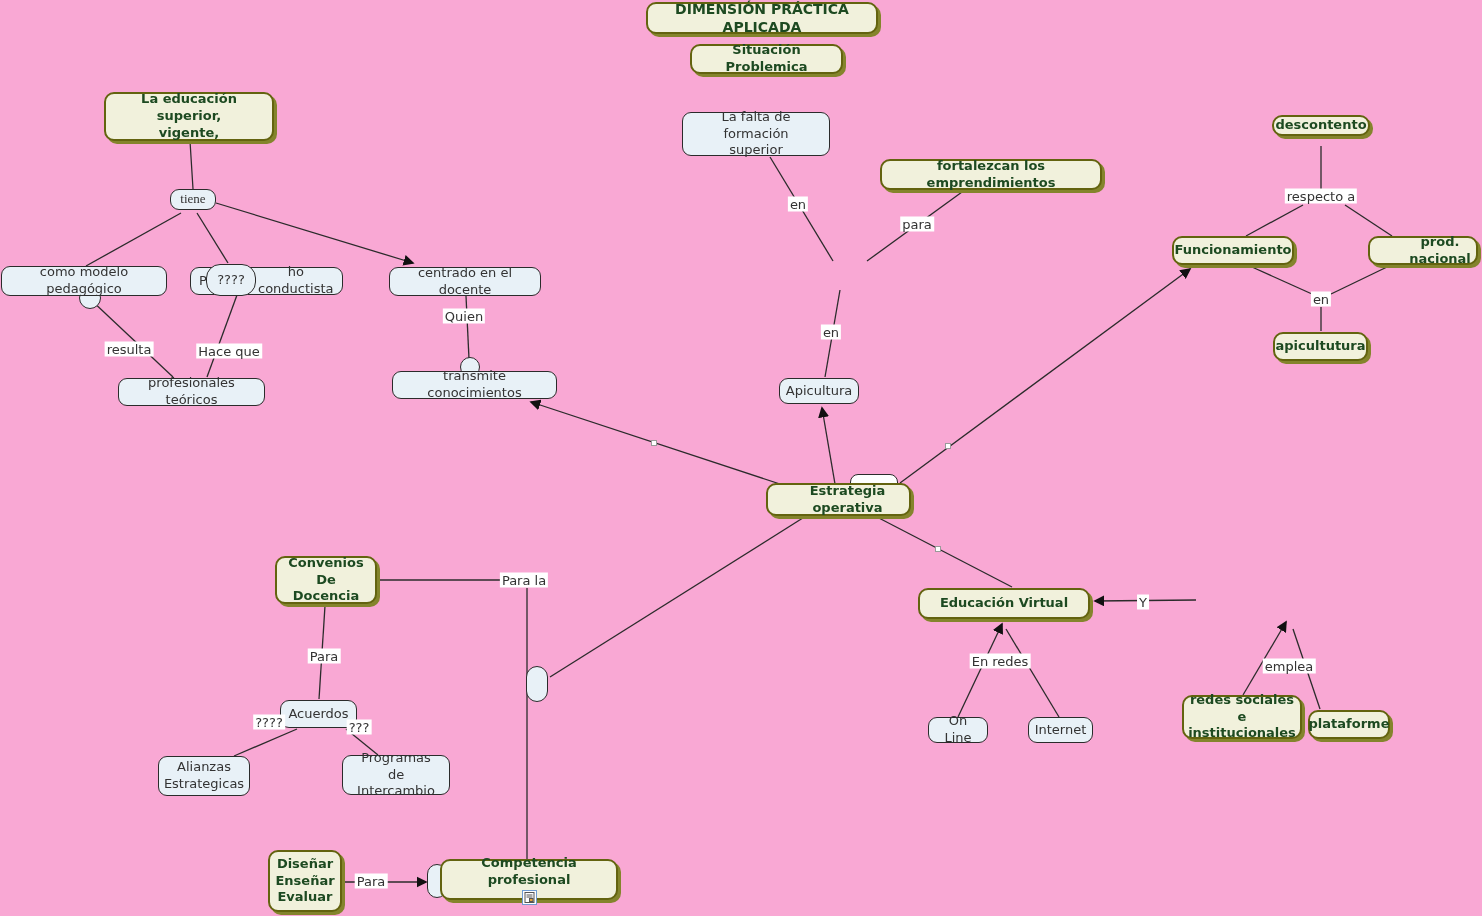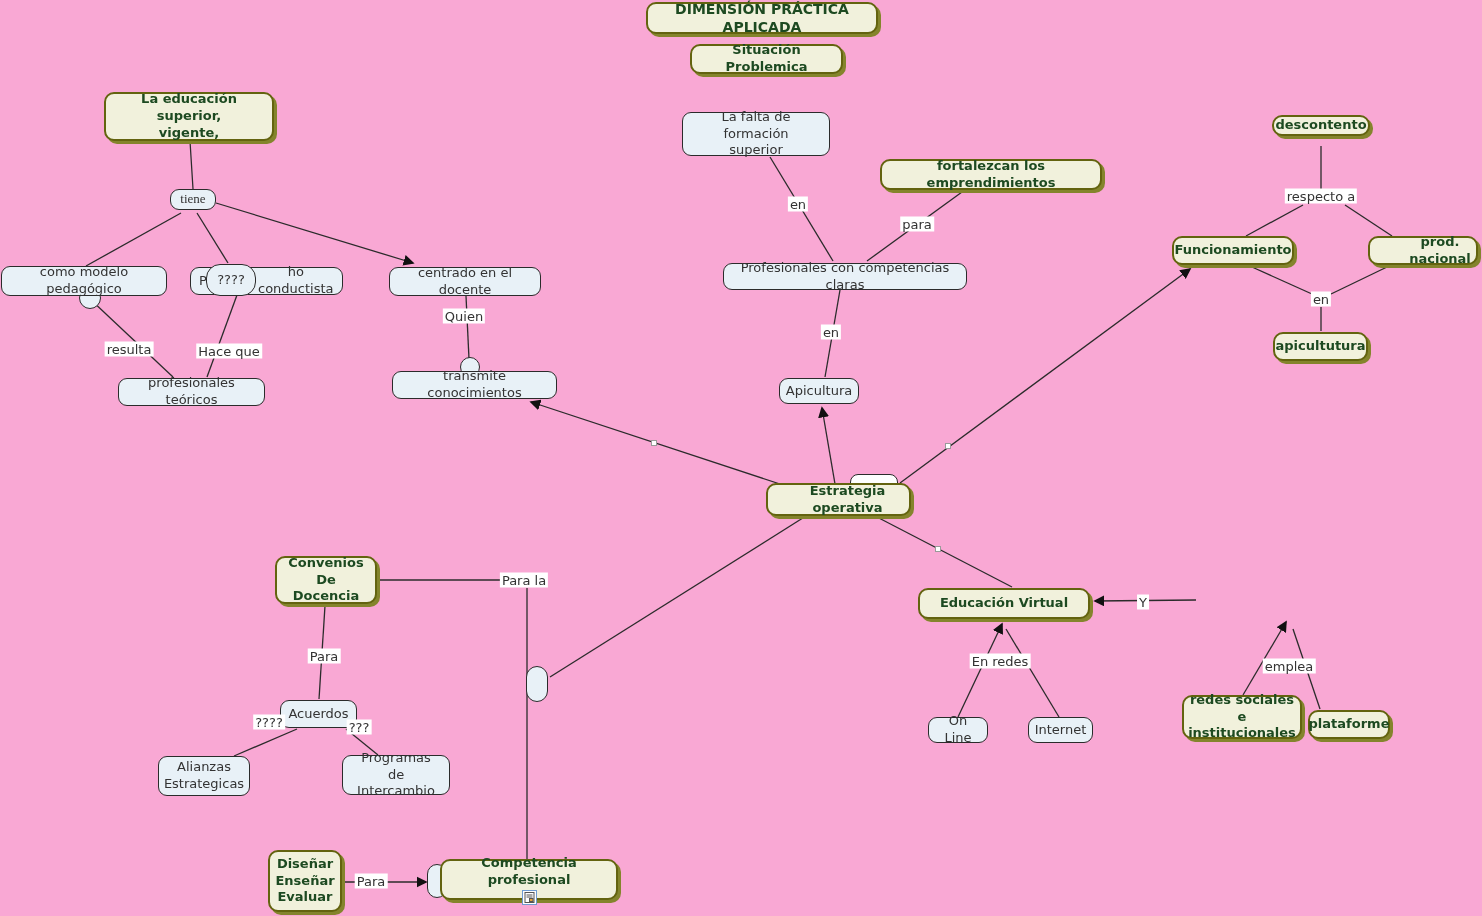--- a/index.html
+++ b/index.html
@@ -124,21 +124,20 @@
     <span style="display:inline-block;width:49px;"></span>
     <span>ho conductista</span>
   </div>
   <div class="cs" style="left:206px;top:264px;width:50px;height:32px;border-radius:14px;z-index:4;">????</div>
 
   <div class="cs" style="left:389px;top:267px;width:152px;height:29px;">centrado en el docente</div>
   <div class="cs" style="left:118px;top:378px;width:147px;height:28px;">profesionales teóricos</div>
   <div class="cs" style="left:392px;top:371px;width:165px;height:28px;">transmite conocimientos</div>
   <div class="cs" style="left:682px;top:112px;width:148px;height:44px;">La falta de formación
 superior</div>
-  <div class="cs" style="left:723px;top:263px;width:244px;height:27px;">Profesionales con competencias claras</div>
   <div class="cs" style="left:779px;top:378px;width:80px;height:26px;">Apicultura</div>
   <div class="cs" style="left:280px;top:700px;width:77px;height:28px;">Acuerdos</div>
   <div class="cs" style="left:158px;top:756px;width:92px;height:40px;">Alianzas
 Estrategicas</div>
   <div class="cs" style="left:342px;top:755px;width:108px;height:40px;">Programas
 de Intercambio</div>
   <div class="cs" style="left:928px;top:717px;width:60px;height:26px;">On Line</div>
   <div class="cs" style="left:1028px;top:717px;width:65px;height:26px;">Internet</div>
 
   <div class="lbl" style="left:129px;top:349px;">resulta</div>

